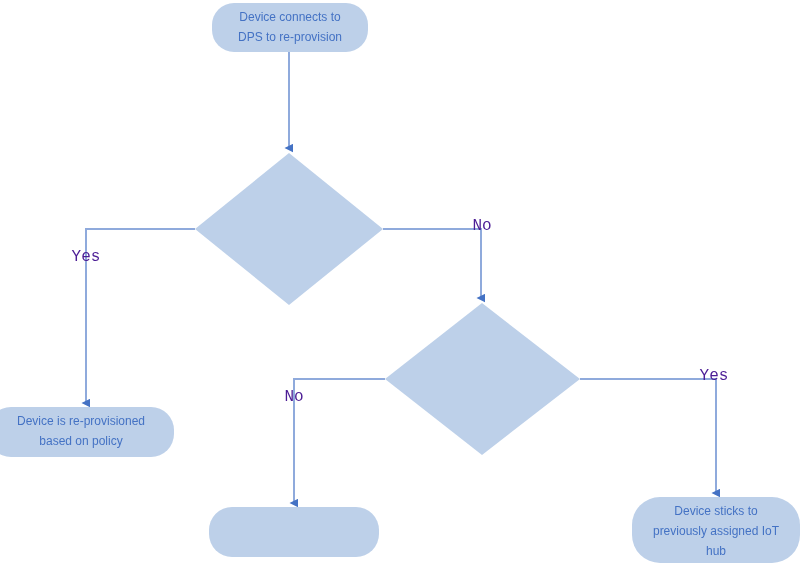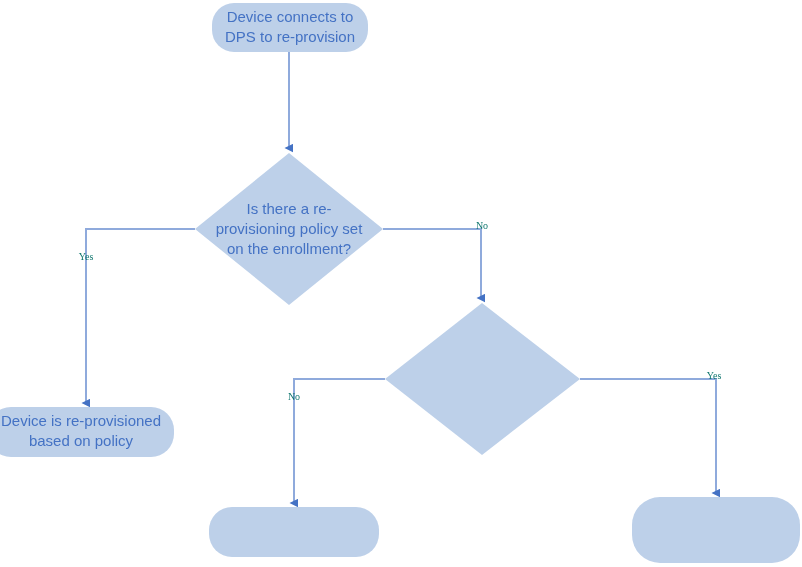--- a/index.html
+++ b/index.html
@@ -19,33 +19,33 @@
     position: absolute;
     left: 0;
     top: 0;
     width: 802px;
     height: 567px;
     overflow: visible;
   }
   .node-text {
     position: absolute;
     color: #4472c4;
-    font-size: 15px;
+    font-size: 12px;
     line-height: 20px;
     text-align: center;
     white-space: pre-line;
     pointer-events: none;
     font-family: "Liberation Sans", sans-serif;
   }
   .edge-label {
     position: absolute;
-    color: #0f766e;
-    font-size: 10px;
+    color: #4c1d95;
+    font-size: 16px;
     line-height: 14px;
-    font-family: Liberation Serif, serif;
+    font-family: Liberation Mono, monospace;
     text-align: center;
   }
 </style>
 </head>
 <body>
 
 <div id="canvas">
 
   <svg class="layer" viewBox="0 0 802 567" xmlns="http://www.w3.org/2000/svg">
 
@@ -96,29 +96,29 @@
     </g>
 
     <g>
       <rect x="632" y="497" width="168" height="66" rx="28" ry="28" fill="#bdd0e9"></rect>
     </g>
   </svg>
 
   <div class="node-text" style="left:212px; top:7px; width:156px;">Device connects to
 DPS to re-provision</div>
 
-  <div class="node-text" style="left:188px; top:199px; width:202px;">Is there a re-
-provisioning policy set
-on the enrollment?</div>
 
 
   <div class="node-text" style="left:-12px; top:411px; width:186px;">Device is re-provisioned
 based on policy</div>
 
 
+  <div class="node-text" style="left:632px; top:501px; width:168px;">Device sticks to
+previously assigned IoT
+hub</div>
 
   <div class="edge-label" style="left:66px; top:250px; width:40px;">Yes</div>
 
   <div class="edge-label" style="left:462px; top:219px; width:40px;">No</div>
 
   <div class="edge-label" style="left:274px; top:390px; width:40px;">No</div>
 
   <div class="edge-label" style="left:694px; top:369px; width:40px;">Yes</div>
 
 </div>

